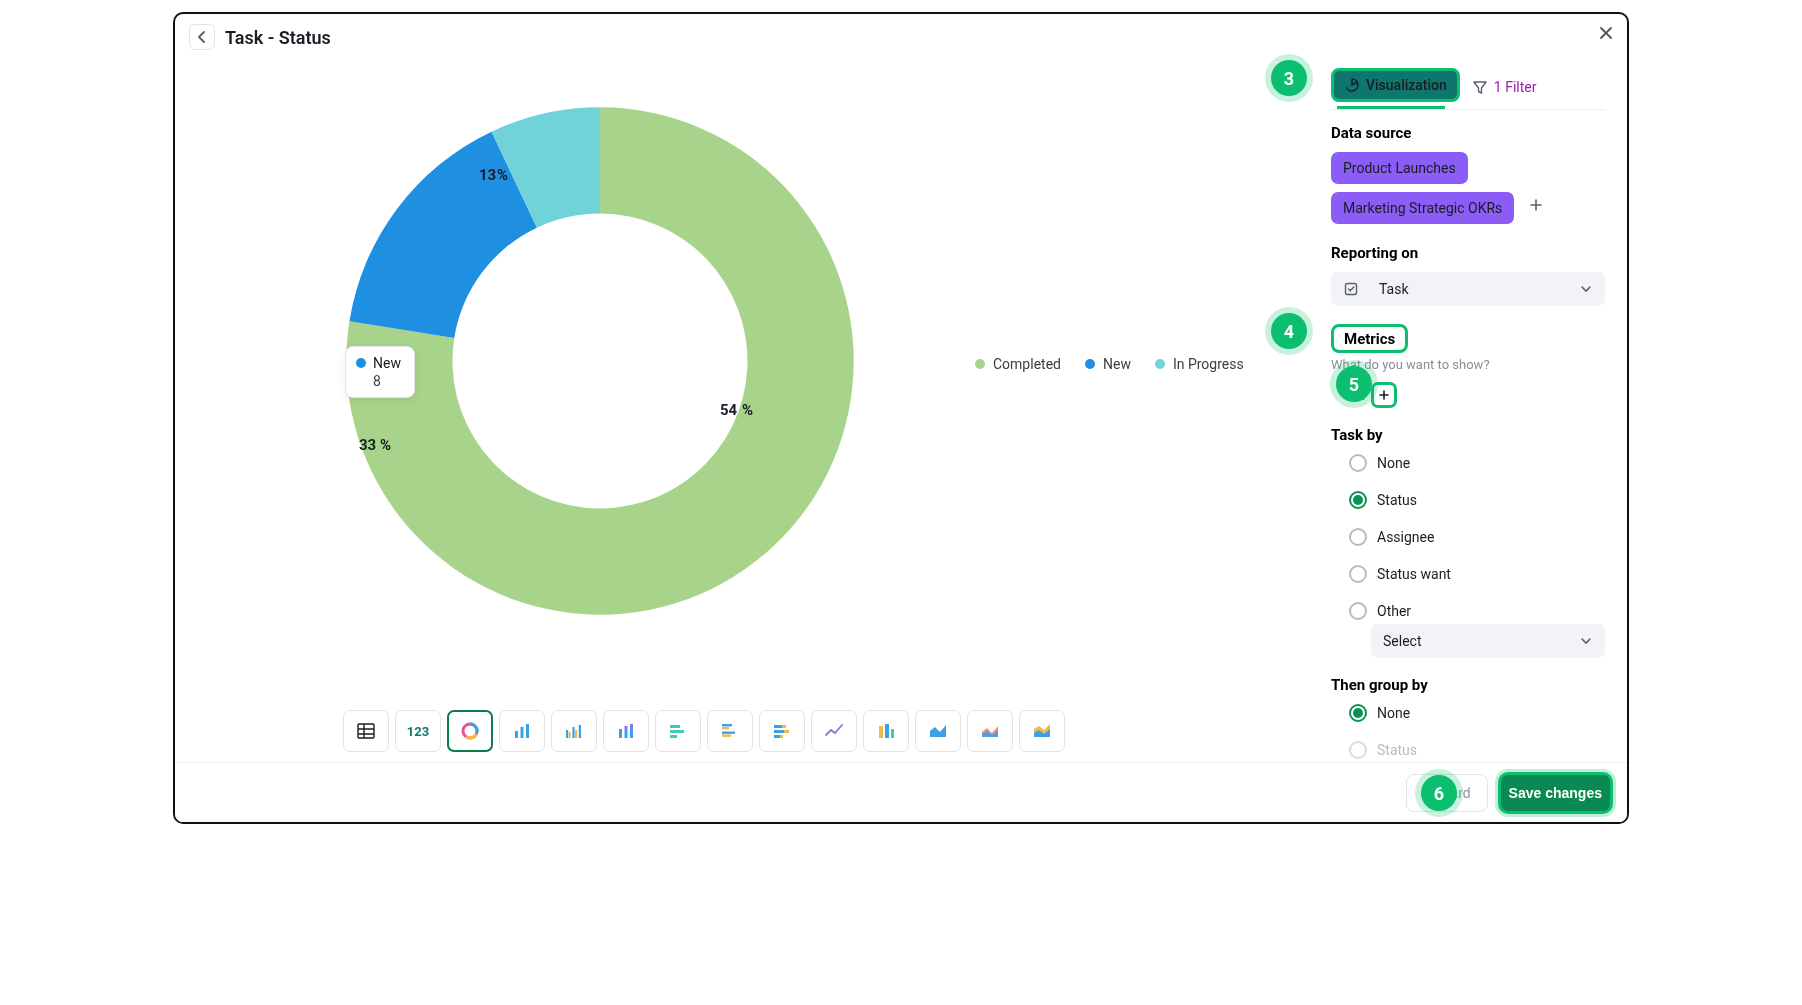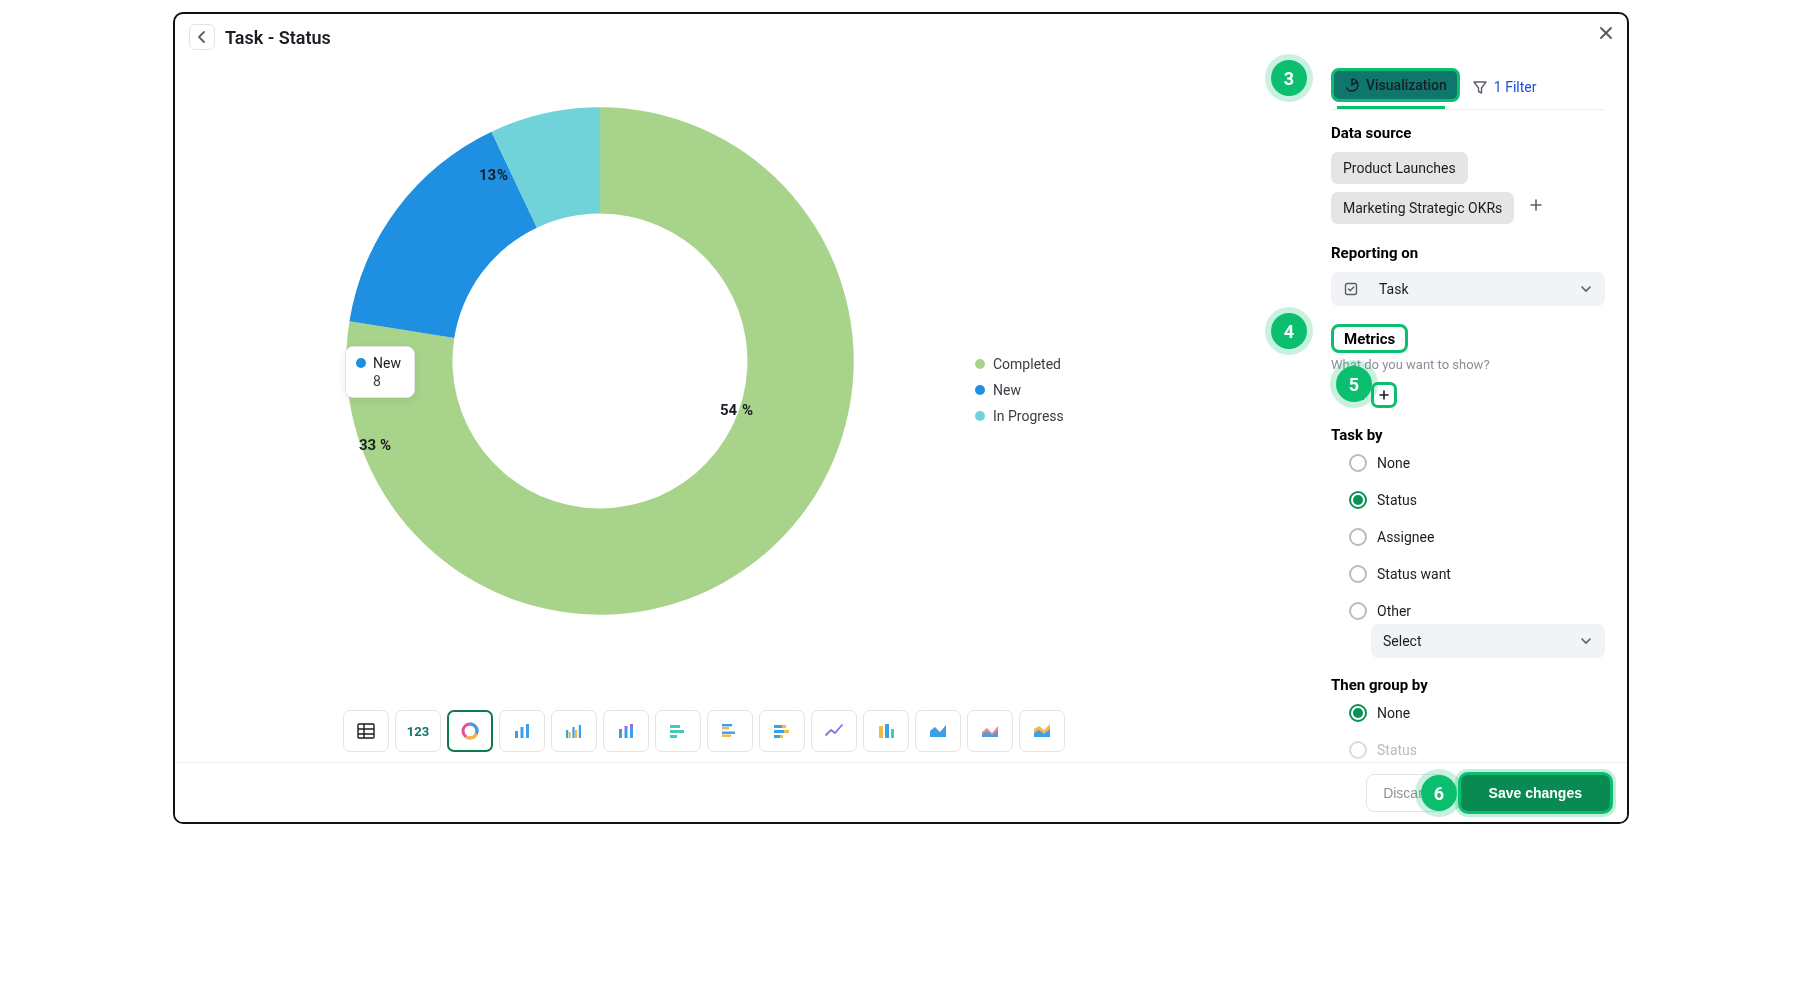--- a/index.html
+++ b/index.html
@@ -84,21 +84,21 @@
     min-width: 70px;
   }
   .tooltip-row1 { display: flex; align-items: center; gap: 7px; font-size: 14px; color: #1a1d23; }
   .dot { width: 10px; height: 10px; border-radius: 50%; }
   .tooltip-row2 { font-size: 14px; color: #3a3d45; padding-left: 17px; margin-top: 2px; }
 
   
   .legend {
     position: absolute;
     top: 298px; left: 800px;
-    display: flex; flex-direction: column; gap: 10px;
+    display: flex; gap: 24px;
   }
   .legend-item { display: flex; align-items: center; gap: 8px; font-size: 14px; color: #3a3d45; }
 
   
   .viz-picker {
     position: absolute;
     left: 168px; bottom: 10px;
     display: flex; gap: 6px;
   }
   .viz-btn {
@@ -129,31 +129,31 @@
     cursor: pointer; background: #0f766e;
   }
   .tab-btn.active { border: 3px solid #0bbf6f; border-radius: 8px; }
   .tab-indicator {
     height: 3px; background: #0bbf6f;
     position: relative; top: 4px;
   }
   .filter-tab {
     display: flex; align-items: center; gap: 6px;
     padding: 6px 8px;
-    font-size: 14px; color: #1d4ed8;
+    font-size: 14px; color: #a21caf;
     cursor: pointer;
   }
 
   .section-heading {
     font-size: 15px; font-weight: 700; color: #000000;
     margin: 8px 0 10px 0;
   }
   .chip {
     display: inline-flex; align-items: center;
-    background: #e5e5e5;
+    background: #8b5cf6;
     border-radius: 7px;
     padding: 8px 12px;
     font-size: 14px; color: #1a1d23;
     margin-right: 6px; margin-bottom: 8px;
     cursor: pointer;
   }
   .add-icon-btn {
     display: inline-flex; align-items: center; justify-content: center;
     width: 24px; height: 24px;
     color: #5a5f6a; cursor: pointer;
@@ -208,21 +208,21 @@
     background: #fff;
   }
   .btn-discard {
     background: #fff; border: 1px solid #e2e4ea;
     border-radius: 8px; padding: 10px 16px;
     font-size: 14px; color: #1a1d23;
     cursor: pointer;
   }
   .btn-save {
     background: #0a8a53; color: #fff; border: 3px solid #0bbf6f;
-    border-radius: 10px; padding: 10px 28px;
+    border-radius: 10px; padding: 10px 8px;
     font-size: 14px; font-weight: 600;
     cursor: pointer;
     box-shadow: 0 0 0 3px rgba(11,191,111,0.25);
   }
 
   
   .step-badge {
     position: absolute;
     width: 36px; height: 36px; border-radius: 50%;
     background: #0bbf6f; color: #fff;

